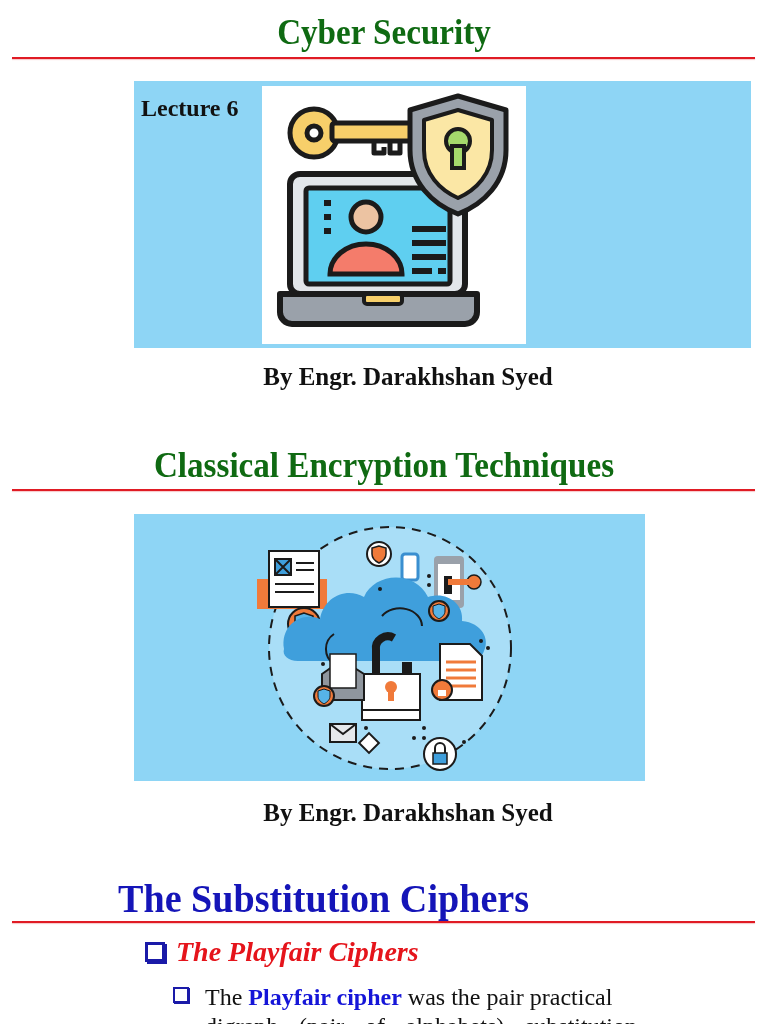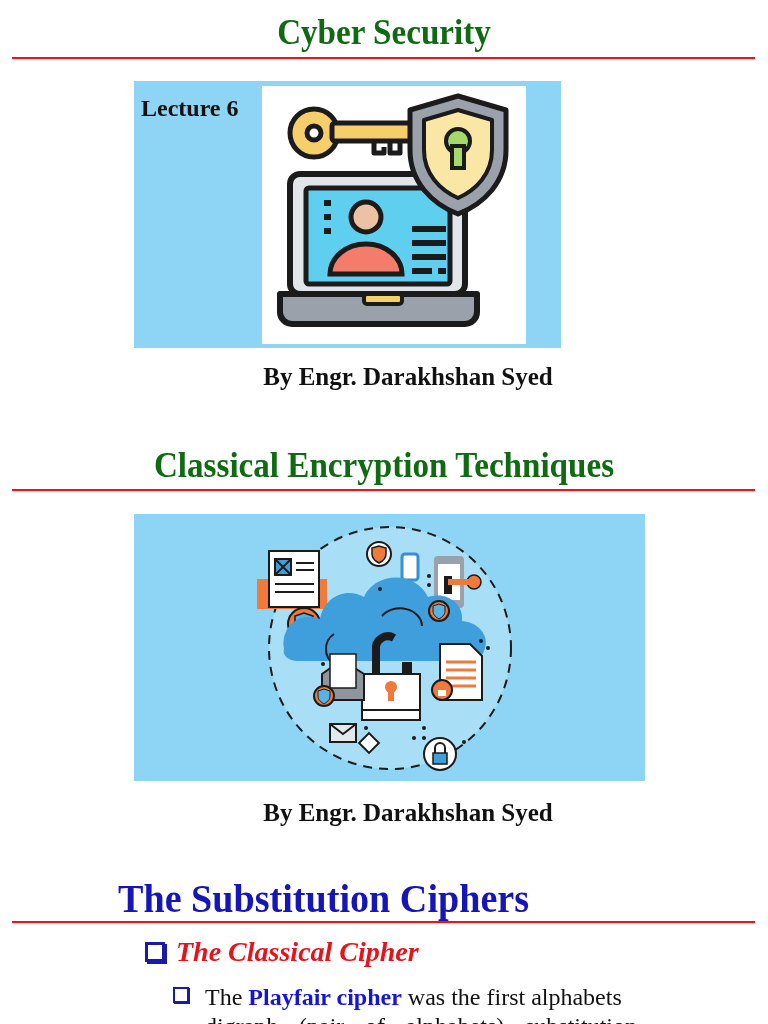--- a/index.html
+++ b/index.html
@@ -49,21 +49,21 @@
     position: absolute; left: 205px; top: 1011px; width: 432px; font-size: 24px; color: #111;
     line-height: 30px; text-align: justify; text-align-last: justify;
   }
 </style>
 </head>
 <body>
 
 <div class="slide-title" style="top:12px;">Cyber Security</div>
 <div class="rule" style="top:57px;"></div>
 
-<div class="blue-panel" style="left:134px; top:81px; width:427px; height:267px;">
+<div class="blue-panel" style="left:134px; top:81px; width:617px; height:267px;">
   <div class="lecture" style="left:7px; top:14px;">Lecture 6</div>
   <div class="white-img" style="left:128px; top:5px; width:264px; height:258px;">
     <svg width="264" height="258" viewBox="0 0 264 258">
 
       <g stroke="#1b1b1b" stroke-width="5" stroke-linejoin="round">
         <circle cx="52" cy="47" r="24" fill="#f7cf6a"></circle>
         <rect x="70" y="37" width="80" height="18" rx="3" fill="#f7cf6a"></rect>
         <circle cx="52" cy="47" r="7" fill="#ffffff"></circle>
         <path d="M112 55 v12 h10 v-6 M128 55 v12 h10 v-12" fill="none"></path>
       </g>
@@ -179,19 +179,19 @@
       </g>
   </svg>
 </div>
 
 <div class="author" style="top:798px;">By Engr. Darakhshan Syed</div>
 
 <div class="sub-title" style="top:876px;">The Substitution Ciphers</div>
 <div class="rule" style="top:921px;"></div>
 
 <div class="bullet-box" style="left:145px; top:942px; width:14px; height:14px;"></div>
-<div class="l1">The Classical Cipher</div>
+<div class="l1">The Playfair Ciphers</div>
 
 <div class="bullet-box small" style="left:173px; top:987px; width:12px; height:12px;"></div>
 <div class="l2">
-  <span>The </span><span class="emph">Playfair cipher</span><span> was the first alphabets</span>
+  <span>The </span><span class="emph">Playfair cipher</span><span> was the pair practical</span>
 </div>
 <div class="l2-line2">digraph (pair of alphabets) substitution</div>
 
 </body></html>

